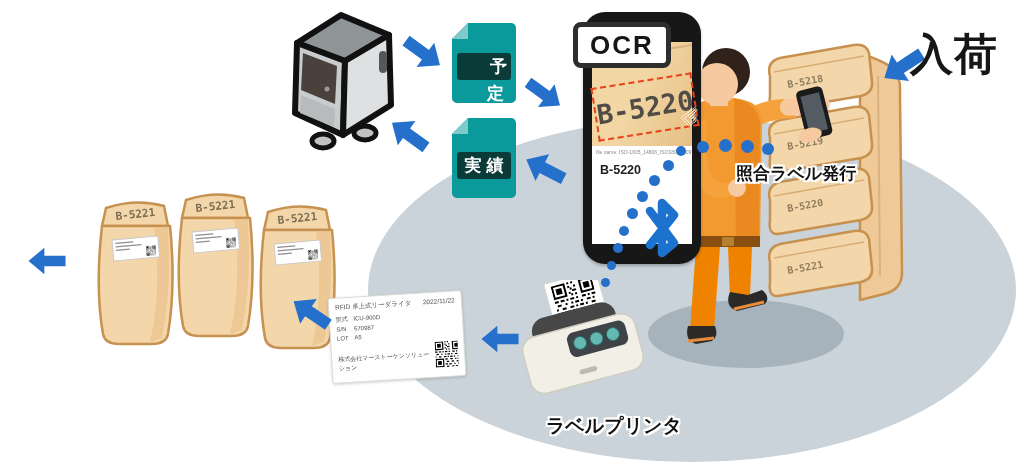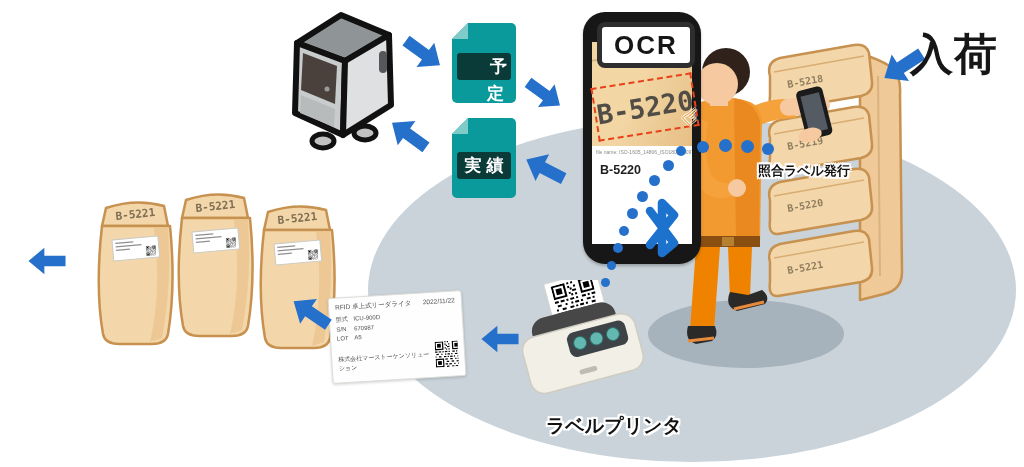--- a/index.html
+++ b/index.html
@@ -11,21 +11,21 @@
   .bg-ellipse{left:368px;top:118px;width:648px;height:344px;background:#C9D3D9;border-radius:50%;z-index:1;}
   .worker-shadow{left:648px;top:300px;width:196px;height:68px;background:#A7B3BC;border-radius:50%;z-index:2;}
 
   
   .big-title{color:#161616;font-weight:900;letter-spacing:1px;z-index:8;line-height:1.05;}
   .t-inbound{left:910px;top:8px;font-size:43px;margin-top:24px;}
   .t-warehouse{left:36px;top:328px;font-size:41px;}
 
   .outline-label{color:#111;font-weight:800;z-index:8;
     text-shadow:-2px -2px 0 #fff,2px -2px 0 #fff,-2px 2px 0 #fff,2px 2px 0 #fff,0 -2px 0 #fff,0 2px 0 #fff,-2px 0 0 #fff,2px 0 0 #fff;}
-  .t-verify{left:758px;top:162px;font-size:13px;}
+  .t-verify{left:736px;top:162px;font-size:17px;}
   .t-printer{left:522px;top:413px;width:160px;text-align:right;font-size:19px;}
 
   
   .doc{width:64px;height:80px;background:#0A9A9B;border-radius:5px;z-index:3;
        clip-path:polygon(16px 0,100% 0,100% 100%,0 100%,0 16px);}
   .doc .fold{position:absolute;left:0;top:0;width:16px;height:16px;background:#7ECBC9;
        clip-path:polygon(100% 0,100% 100%,0 100%);}
   .doc .plate{position:absolute;left:5px;right:5px;height:27px;background:#0B3B39;border-radius:3px;
        color:#fff;font-size:17px;font-weight:700;letter-spacing:5px;text-align:center;line-height:27px;text-indent:5px;}
   .doc-plan{left:452px;top:23px;}
@@ -37,21 +37,21 @@
   .arrow{z-index:4;}
   .arrow svg{display:block;}
 
   
   .phone{left:583px;top:12px;width:118px;height:252px;background:#171717;border-radius:22px;z-index:6;
          box-shadow:0 2px 3px rgba(0,0,0,.25);}
   .phone-screen{left:592px;top:42px;width:100px;height:104px;z-index:6;overflow:hidden;
          background:linear-gradient(115deg,#F2D6A4 45%,#E9C astra 100%);
          background:linear-gradient(115deg,#F2D6A4 45%,#E6BF85 100%);}
   .phone-screen .crease{position:absolute;left:-8px;top:8px;width:140px;height:2px;background:#D9B27F;transform:rotate(-9deg);}
-  .ocr-badge{left:597px;top:22px;width:88px;height:36px;background:#fff;border:5px solid #2E2E2E;border-radius:8px;
+  .ocr-badge{left:573px;top:22px;width:88px;height:36px;background:#fff;border:5px solid #2E2E2E;border-radius:8px;
          z-index:7;color:#161616;font-size:26px;font-weight:900;letter-spacing:2px;text-align:center;line-height:36px;}
   .ocr-box{left:594px;top:80px;width:98px;height:50px;border:2.5px dashed #E8421B;transform:rotate(-9deg);z-index:7;
          display:flex;align-items:center;justify-content:center;}
   .ocr-box span{font-family:"DejaVu Sans Mono",monospace;font-weight:700;font-size:27px;color:#514D46;white-space:nowrap;}
   .tap-hand{left:682px;top:104px;z-index:8;color:#F08300;font-size:22px;transform:rotate(-40deg);
          text-shadow:-1px -1px 0 #fff,1px -1px 0 #fff,-1px 1px 0 #fff,1px 1px 0 #fff;}
   .phone-result{left:592px;top:146px;width:100px;height:98px;background:#fff;z-index:6;overflow:hidden;}
   .file-line{margin:3px 0 0 4px;font-size:5px;letter-spacing:0;color:#8A8A8A;white-space:nowrap;}
   .result-code{margin:8px 0 0 8px;font-size:12.5px;font-weight:700;color:#1F1F1F;}
 

